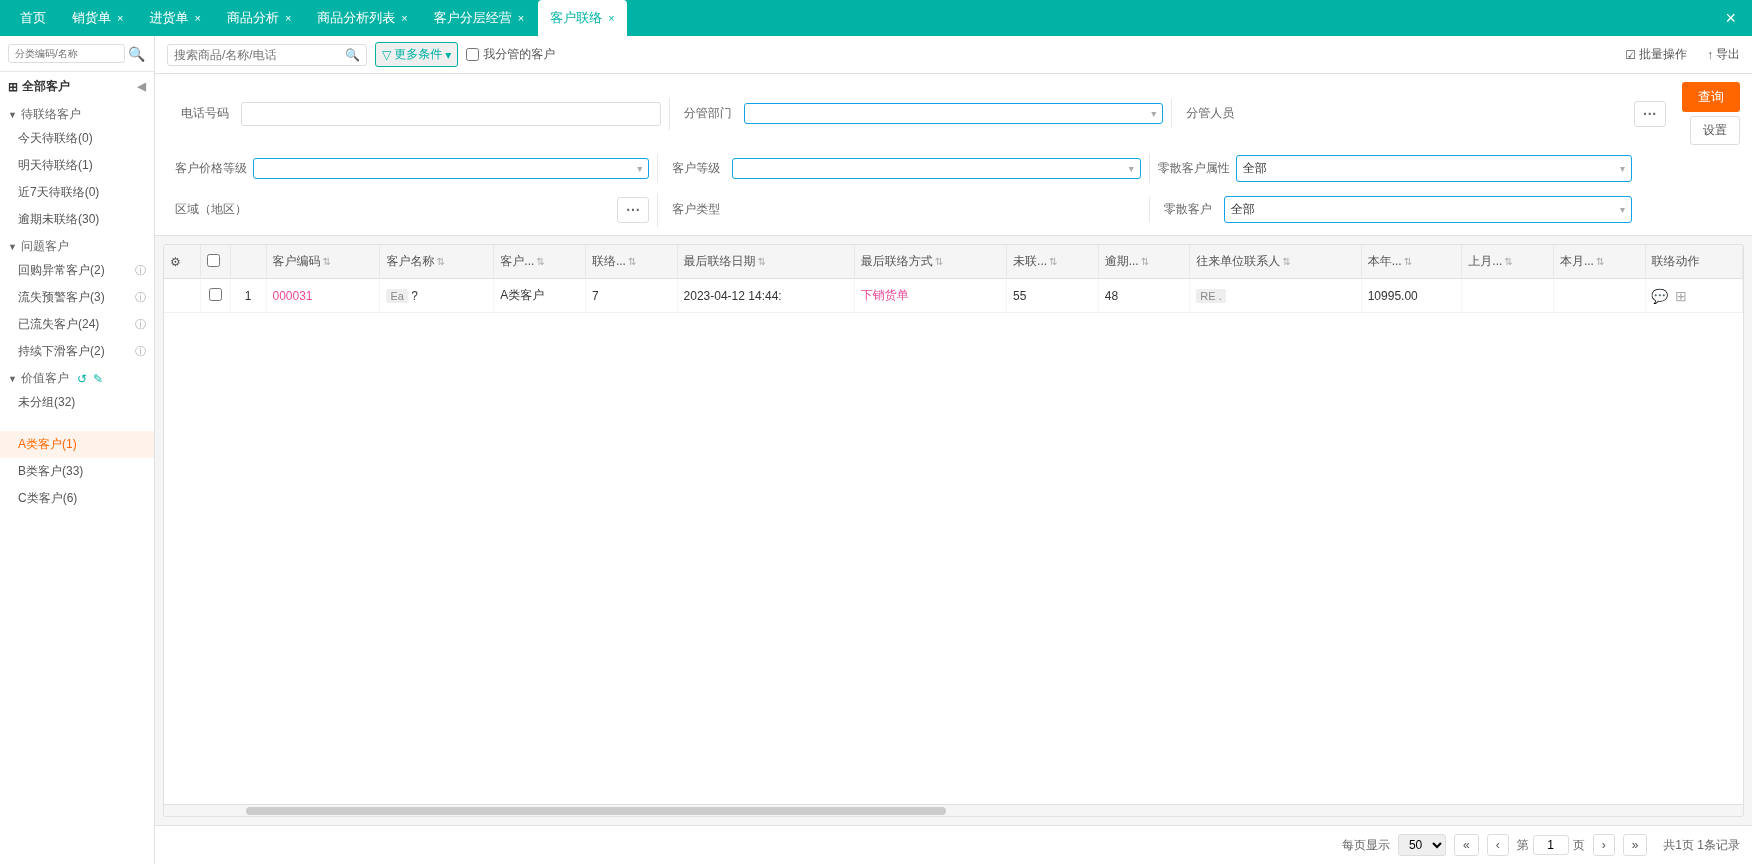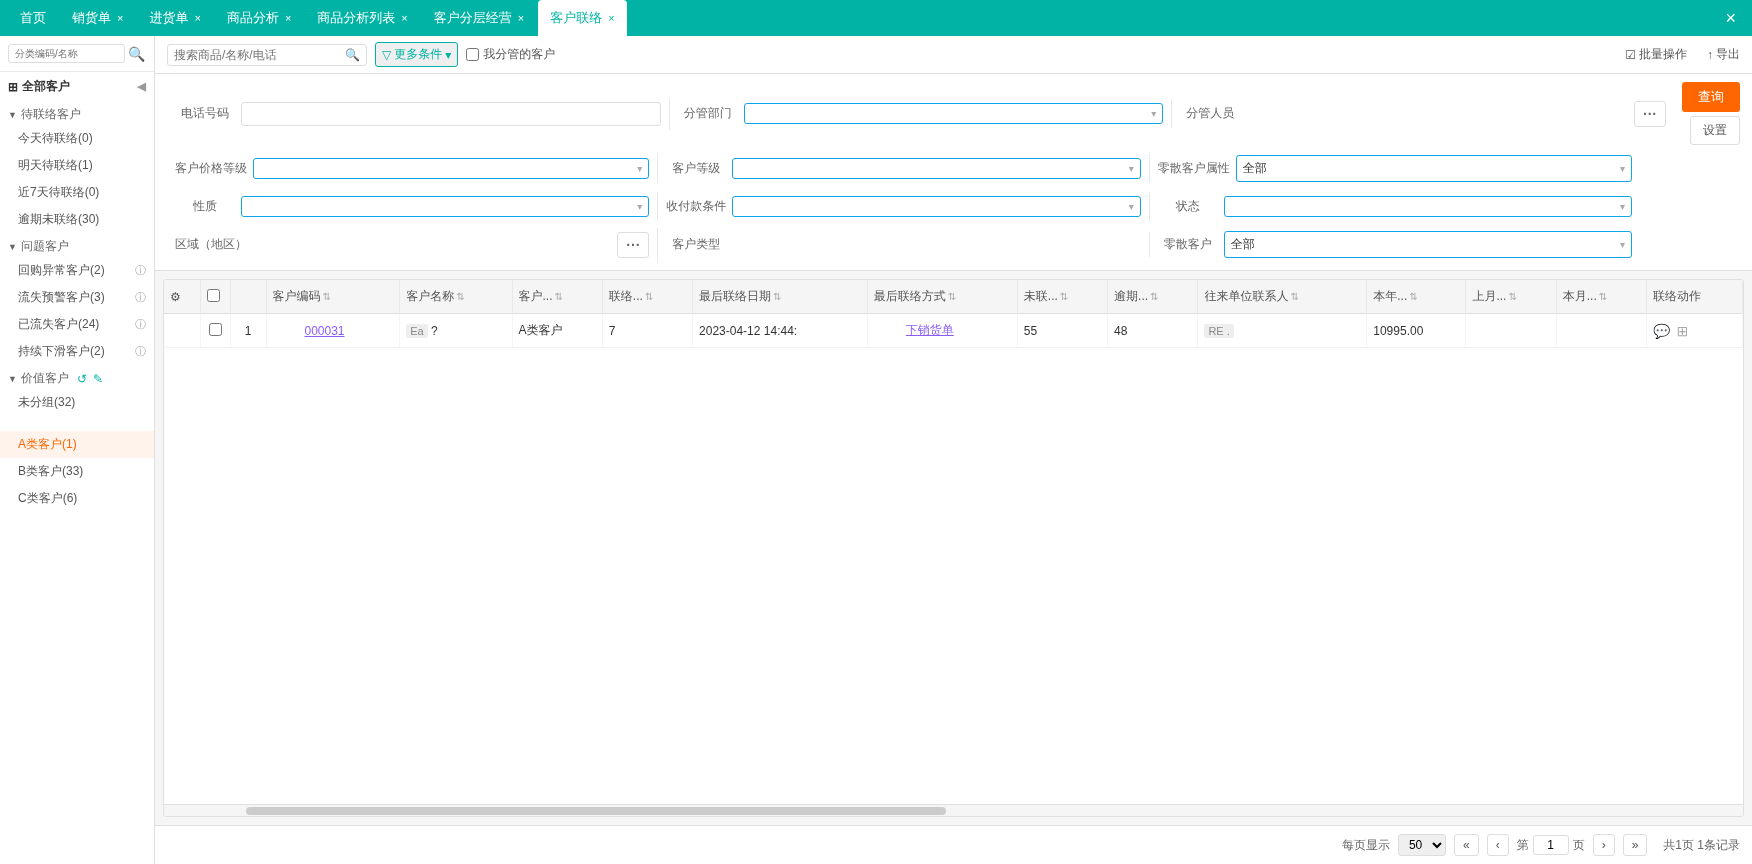--- a/index.html
+++ b/index.html
@@ -294,21 +294,21 @@
     .data-table td {
       padding: 8px 6px;
       border-bottom: 1px solid #f0f0f0;
       border-right: 1px solid #f5f5f5;
       color: #333;
       white-space: nowrap;
     }
     .gear-col { width: 36px; text-align: center; }
     .check-col { width: 30px; text-align: center; }
     .num-col { width: 36px; text-align: center; color: #666; }
-    .link-text { color: #8b5cf6; text-decoration: underline; cursor: pointer; margin-left: 32px; }
+    .link-text { color: #ec4899; cursor: pointer; }
     .action-icons { display: flex; gap: 6px; align-items: center; }
     .action-icon { color: #aaa; cursor: pointer; font-size: 14px; }
     .gray-badge { background: #eee; border-radius: 2px; padding: 1px 4px; color: #888; font-size: 11px; }
 
     
     .pagination {
       background: #fff;
       border-top: 1px solid #e0e0e0;
       padding: 8px 12px;
       display: flex;
@@ -521,44 +521,20 @@
         <div class="filter-field" style="border-right:none;">
           <span class="filter-field-label">零散客户属性</span>
           <div class="filter-value-with-arrow">
             <span class="val">全部</span>
             <span class="arrow chevron-down"></span>
           </div>
         </div>
         <div style="width:100px;"></div>
       </div>
 
-      <div class="adv-filter-row">
-        <div class="filter-field">
-          <span class="filter-field-label">性质</span>
-          <div class="filter-value-with-arrow">
-            <span class="val"></span>
-            <span class="arrow chevron-down"></span>
-          </div>
-        </div>
-        <div class="filter-field">
-          <span class="filter-field-label">收付款条件</span>
-          <div class="filter-value-with-arrow">
-            <span class="val"></span>
-            <span class="arrow chevron-down"></span>
-          </div>
-        </div>
-        <div class="filter-field" style="border-right:none;">
-          <span class="filter-field-label">状态</span>
-          <div class="filter-value-with-arrow">
-            <span class="val"></span>
-            <span class="arrow chevron-down"></span>
-          </div>
-        </div>
-        <div style="width:100px;"></div>
-      </div>
 
       <div class="adv-filter-row">
         <div class="filter-field">
           <span class="filter-field-label">区域（地区）</span>
           <div style="flex:1;"></div>
           <button class="filter-dots-btn">···</button>
         </div>
         <div class="filter-field">
           <span class="filter-field-label">客户类型</span>
           <div style="flex:1;"></div>

